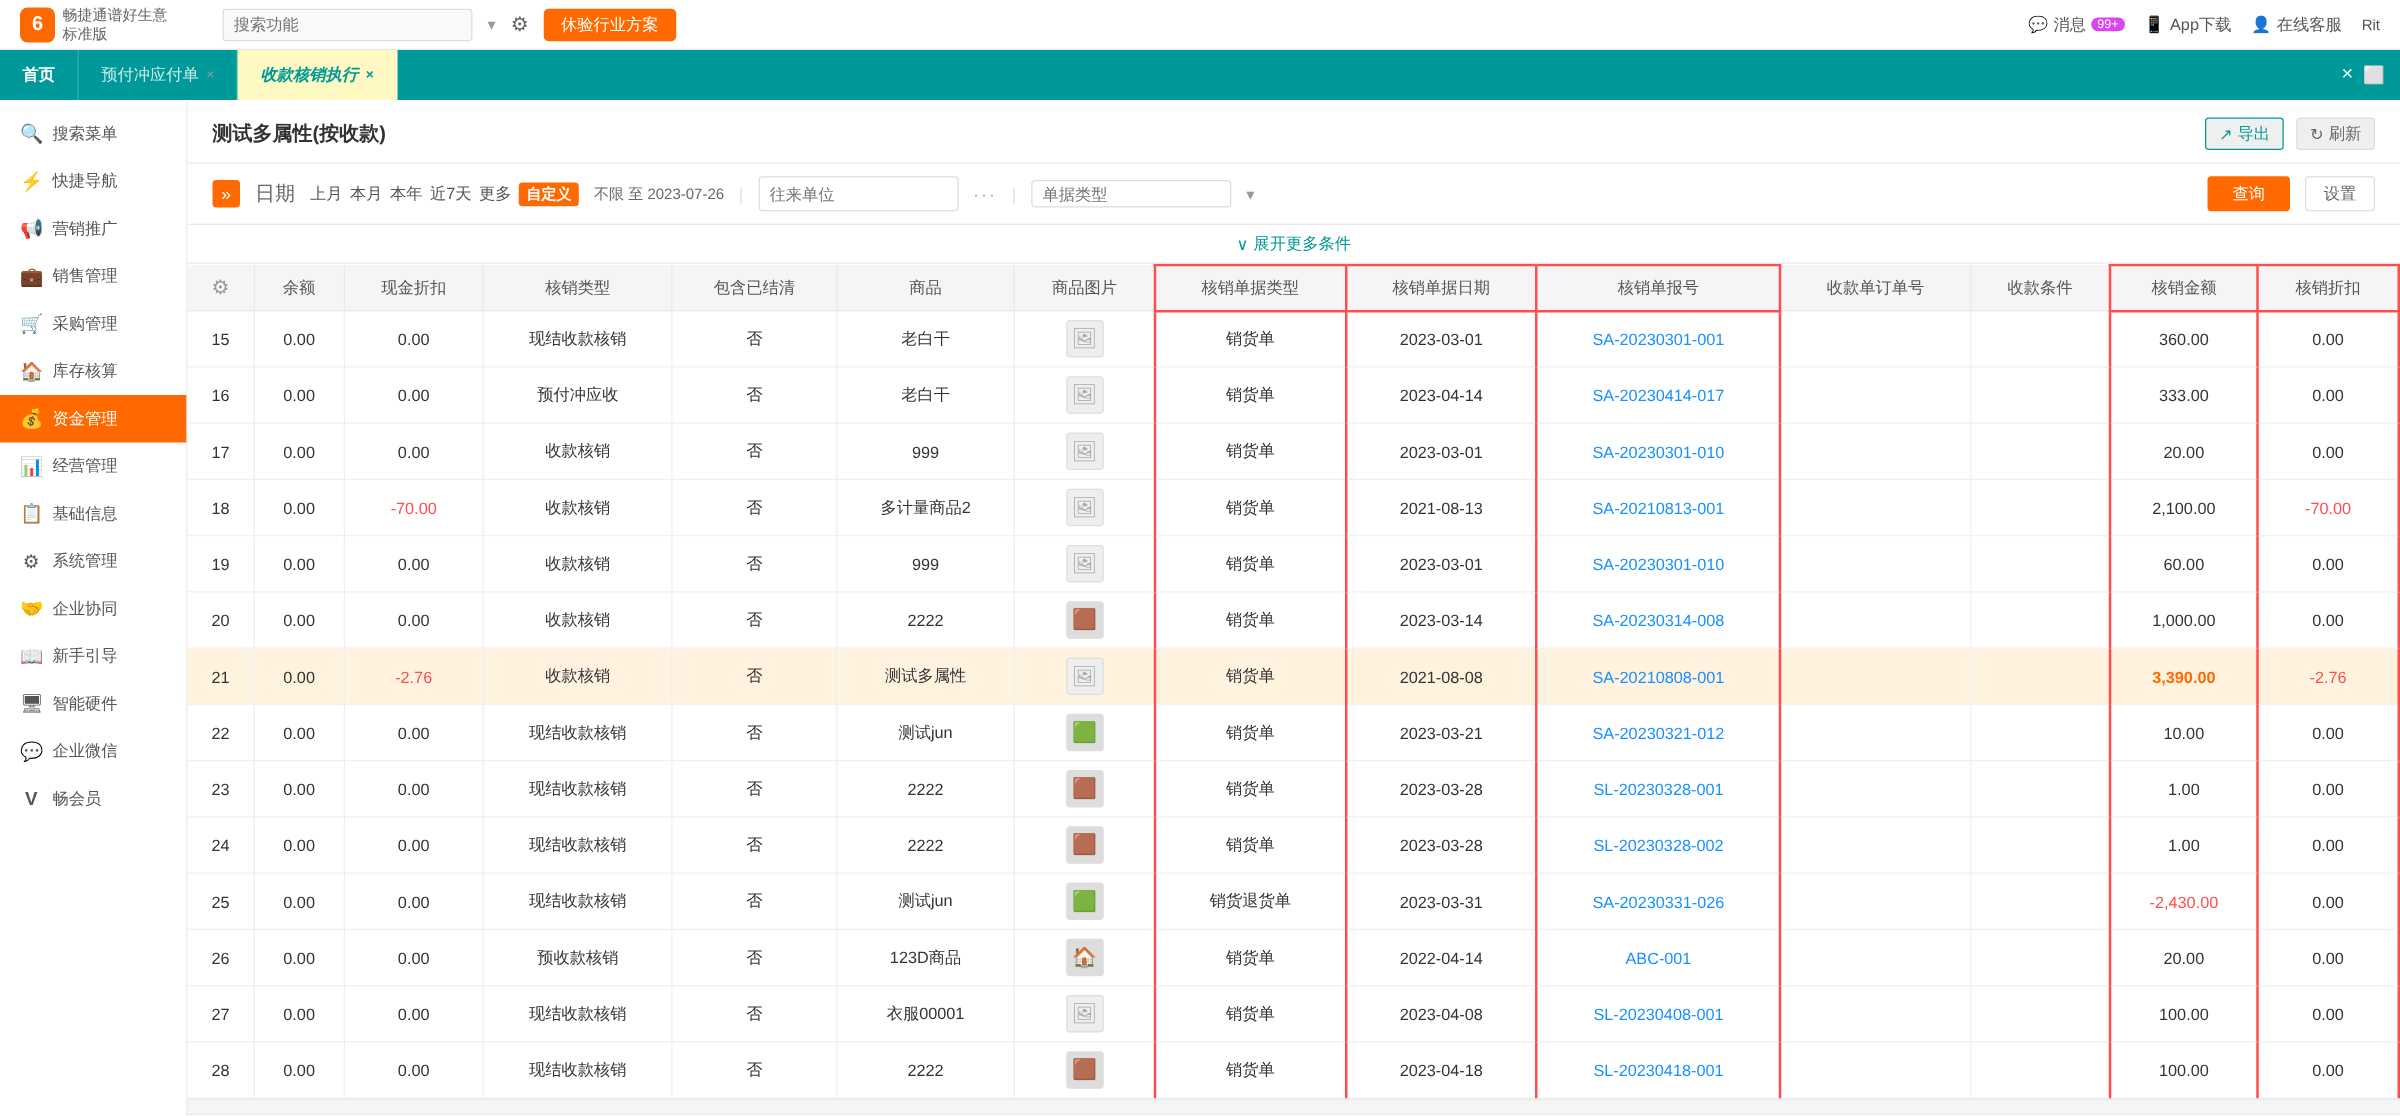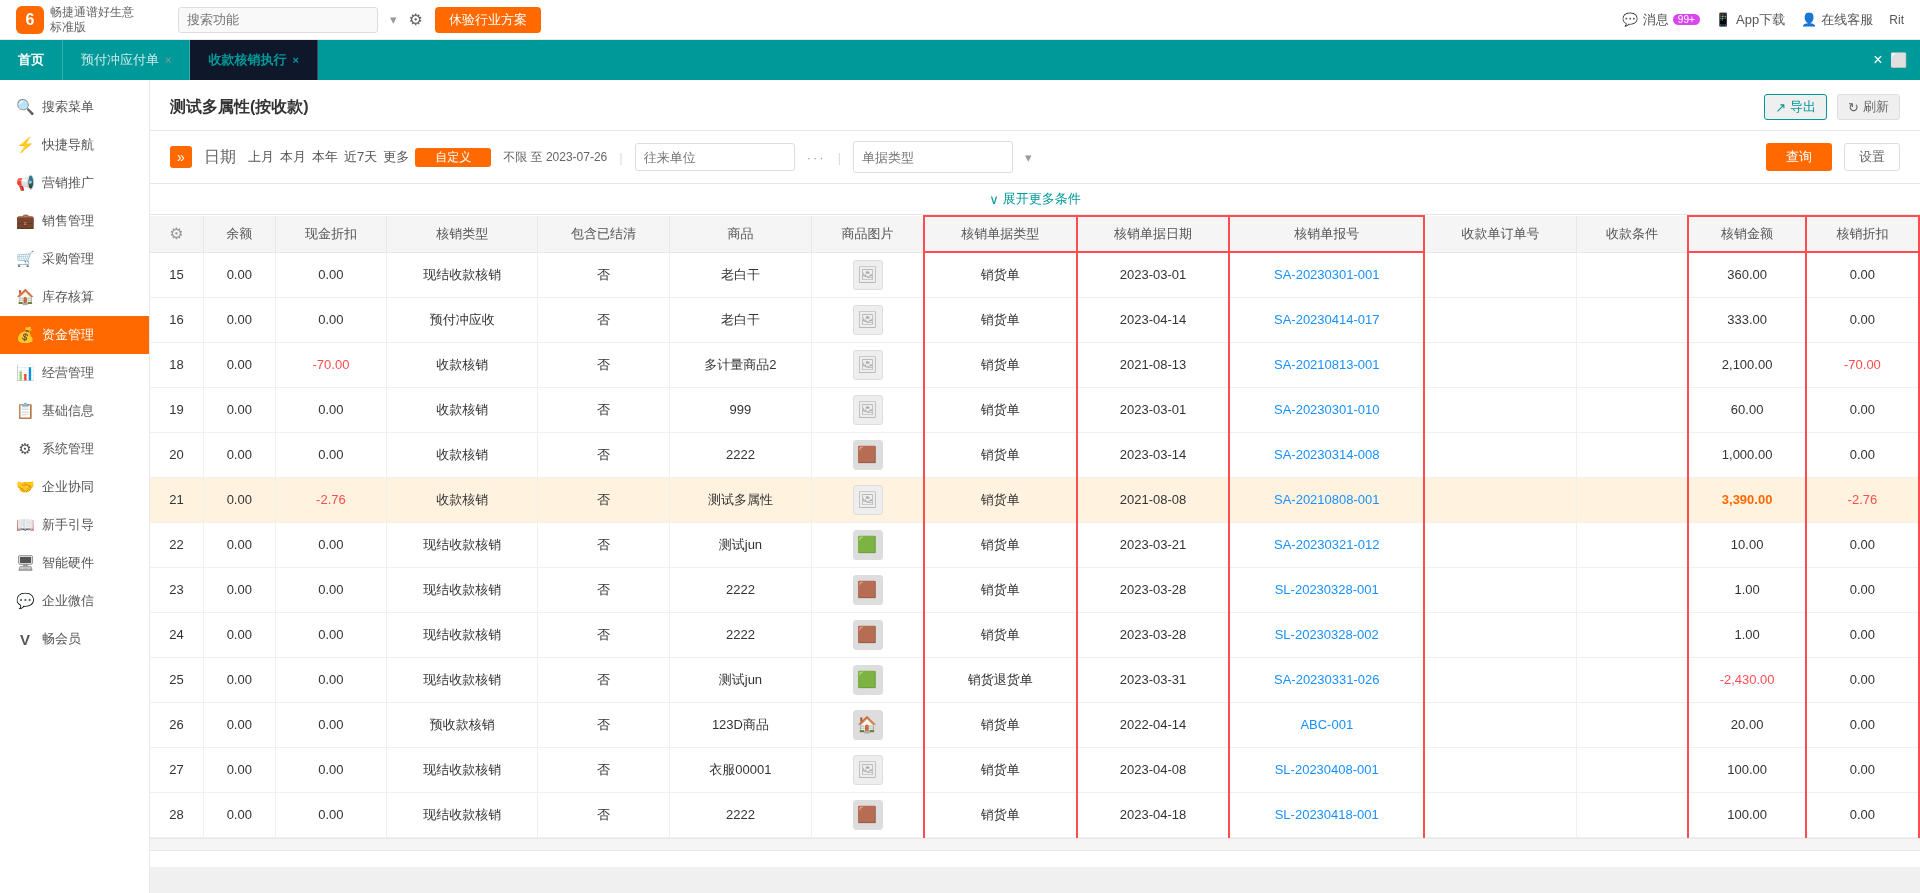--- a/index.html
+++ b/index.html
@@ -14,21 +14,21 @@
     .top-actions { margin-left: auto; display: flex; align-items: center; gap: 16px; }
     .industry-btn { background: #ff6900; color: white; border: none; border-radius: 4px; padding: 4px 14px; cursor: pointer; font-size: 13px; }
     .top-icon-btn { display: flex; align-items: center; gap: 4px; color: #555; cursor: pointer; font-size: 12px; }
     .badge { background: #d946ef; color: white; border-radius: 10px; padding: 0 5px; font-size: 10px; }
     .username { color: #555; font-size: 12px; }
 
     
     .nav-tabs { height: 40px; background: #009999; display: flex; align-items: stretch; }
     .nav-tab { display: flex; align-items: center; padding: 0 18px; color: rgba(255,255,255,0.8); cursor: pointer; font-size: 13px; border-right: 1px solid rgba(255,255,255,0.2); gap: 6px; }
     .nav-tab.home { color: white; font-weight: bold; }
-    .nav-tab.active { background: #0f172a; color: #009999; font-weight: bold; }
+    .nav-tab.active { background: #fef9c3; color: #009999; font-weight: bold; font-style: italic; }
     .nav-tab .close-x { font-size: 11px; color: #999; cursor: pointer; }
     .nav-tab.active .close-x { color: #009999; }
     .nav-tabs-spacer { flex: 1; }
     .nav-tab-actions { display: flex; align-items: center; padding: 0 12px; gap: 8px; }
     .nav-tab-actions span { color: white; font-size: 14px; cursor: pointer; }
 
     
     .main-layout { display: flex; min-height: 853px; }
     .sidebar { width: 150px; background: #fff; border-right: 1px solid #e8e8e8; padding-top: 8px; }
     .sidebar-item { display: flex; align-items: center; padding: 10px 16px; gap: 8px; cursor: pointer; color: #555; font-size: 13px; }
@@ -43,26 +43,26 @@
     .btn-export { display: flex; align-items: center; gap: 4px; color: #009999; cursor: pointer; font-size: 13px; border: 1px solid #009999; padding: 3px 10px; border-radius: 3px; }
     .btn-refresh { display: flex; align-items: center; gap: 4px; color: #666; cursor: pointer; font-size: 13px; border: 1px solid #ddd; padding: 3px 10px; border-radius: 3px; }
 
     
     .filter-bar { background: #fff; padding: 10px 20px; border-bottom: 1px solid #e8e8e8; }
     .filter-row { display: flex; align-items: center; gap: 12px; flex-wrap: wrap; }
     .expand-btn { background: #ff6900; color: white; border: none; width: 22px; height: 22px; border-radius: 3px; cursor: pointer; font-size: 14px; display: flex; align-items: center; justify-content: center; }
     .filter-label { color: #666; font-size: 16px; }
     .date-links { display: flex; gap: 6px; align-items: center; }
     .date-link { color: #555; cursor: pointer; font-size: 13px; }
-    .date-link.custom { background: #ff6900; color: white; padding: 1px 20px; border-radius: 3px; font-size: 12px; }
+    .date-link.custom { background: #ff6900; color: white; padding: 1px 6px; border-radius: 3px; font-size: 12px; font-weight: bold; }
     .date-range-text { color: #666; font-size: 12px; }
     .filter-divider { color: #ddd; }
     .filter-input { height: 28px; border: 1px solid #ddd; border-radius: 3px; padding: 0 8px; width: 160px; color: #999; }
     .filter-dots { color: #999; letter-spacing: 2px; }
-    .select-input { height: 32px; border: 1px solid #ddd; border-radius: 3px; padding: 0 8px; width: 160px; color: #999; }
+    .select-input { height: 22px; border: 1px solid #ddd; border-radius: 3px; padding: 0 8px; width: 160px; color: #999; }
     .btn-query { background: #ff6900; color: white; border: none; padding: 5px 20px; border-radius: 3px; cursor: pointer; font-size: 13px; }
     .btn-setting { background: #fff; color: #666; border: 1px solid #ddd; padding: 4px 14px; border-radius: 3px; cursor: pointer; font-size: 13px; }
     .filter-spacer { flex: 1; }
 
     .expand-more { text-align: center; padding: 6px; background: #fff; border-bottom: 1px solid #e8e8e8; }
     .expand-more-btn { color: #009999; cursor: pointer; font-size: 12px; display: inline-flex; align-items: center; gap: 4px; }
 
     
     .table-container { background: #fff; margin: 0; overflow-x: auto; }
     table { width: 100%; border-collapse: collapse; min-width: 1600px; }
@@ -294,20 +294,36 @@
     <td><span class="img-placeholder">🖼</span></td>
     <td style="border-left:2px solid #ff4d4f;border-right:2px solid #ff4d4f;">销货单</td>
     <td style="border-left:2px solid #ff4d4f;border-right:2px solid #ff4d4f;">2023-04-14</td>
     <td style="border-left:2px solid #ff4d4f;border-right:2px solid #ff4d4f;"><a class="link-text">SA-20230414-017</a></td>
     <td></td>
     <td></td>
     <td style="border-left:2px solid #ff4d4f;border-right:2px solid #ff4d4f;">333.00</td>
     <td style="border-left:2px solid #ff4d4f;border-right:2px solid #ff4d4f;">0.00</td>
   </tr>
             <tr>
+    <td>17</td>
+    <td>0.00</td>
+    <td style="">0.00</td>
+    <td>收款核销</td>
+    <td>否</td>
+    <td>999</td>
+    <td><span class="img-placeholder">🖼</span></td>
+    <td style="border-left:2px solid #ff4d4f;border-right:2px solid #ff4d4f;">销货单</td>
+    <td style="border-left:2px solid #ff4d4f;border-right:2px solid #ff4d4f;">2023-03-01</td>
+    <td style="border-left:2px solid #ff4d4f;border-right:2px solid #ff4d4f;"><a class="link-text">SA-20230301-010</a></td>
+    <td></td>
+    <td></td>
+    <td style="border-left:2px solid #ff4d4f;border-right:2px solid #ff4d4f;">20.00</td>
+    <td style="border-left:2px solid #ff4d4f;border-right:2px solid #ff4d4f;">0.00</td>
+  </tr>
+            <tr>
     <td>18</td>
     <td>0.00</td>
     <td style="color:#ff4d4f">-70.00</td>
     <td>收款核销</td>
     <td>否</td>
     <td>多计量商品2</td>
     <td><span class="img-placeholder">🖼</span></td>
     <td style="border-left:2px solid #ff4d4f;border-right:2px solid #ff4d4f;">销货单</td>
     <td style="border-left:2px solid #ff4d4f;border-right:2px solid #ff4d4f;">2021-08-13</td>
     <td style="border-left:2px solid #ff4d4f;border-right:2px solid #ff4d4f;"><a class="link-text">SA-20210813-001</a></td>

